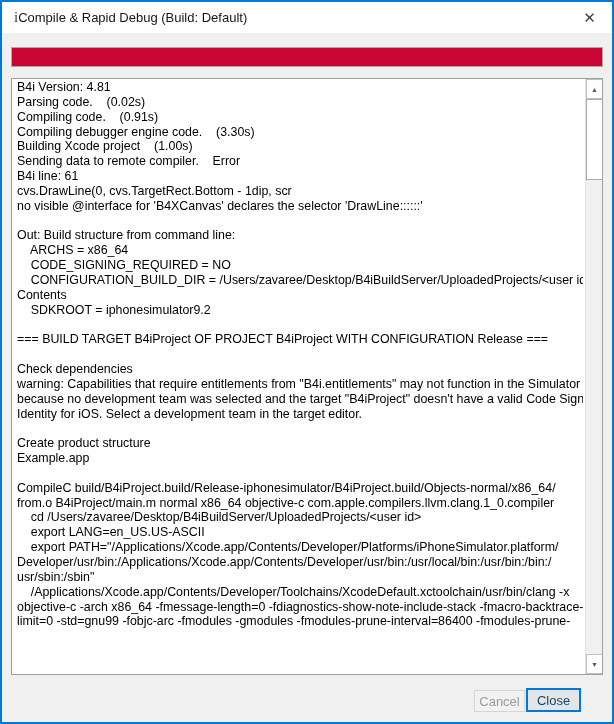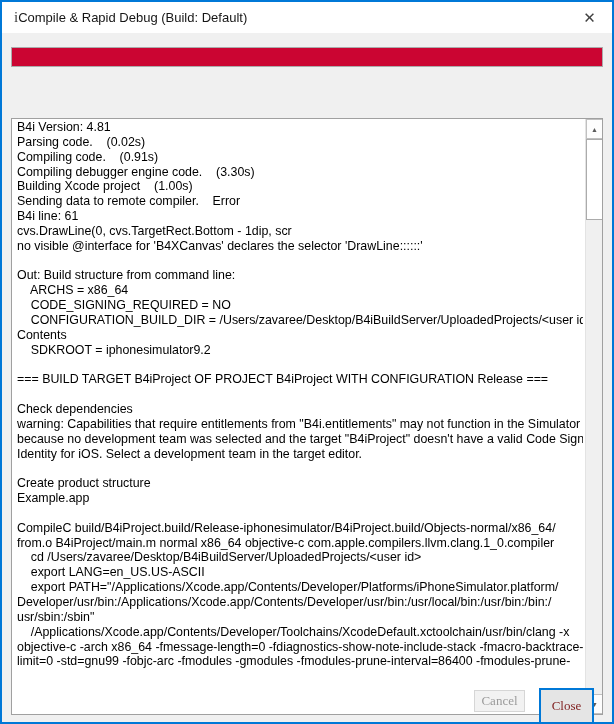--- a/index.html
+++ b/index.html
@@ -34,21 +34,21 @@
   }
   .close-btn span{font-size:15px;color:#414141;line-height:1;}
   .progress{
     position:absolute;left:9px;top:45px;width:592px;height:20px;
     background:#e6e6e6;border:1px solid #ababab;
   }
   .progress-fill{height:100%;width:0;background:#cb0532;}
   .logbox{
     position:absolute;left:9px;top:76px;width:592px;height:597px;
     background:#ffffff;border:1px solid #a0a0a0;
-    overflow:hidden;cursor:text;margin-top:40px;
+    overflow:hidden;cursor:text;
   }
   .log-lines{
     position:absolute;left:5px;top:1px;right:19px;bottom:0;
     overflow:hidden;
     font-size:12.4px;line-height:14.85px;color:#000000;
   }
   .log-line{white-space:pre;min-height:14.85px;}
   .scrollbar{
     position:absolute;top:0;right:0;width:17px;height:100%;
     background:#f0f0f0;border-left:1px solid #e3e3e3;
@@ -62,32 +62,32 @@
   }
   .scroll-btn.up{top:0;}
   .scroll-btn.down{bottom:0;}
   .scroll-thumb{
     position:absolute;left:0;top:20px;width:17px;height:81px;
     background:#ffffff;border:1px solid #ababab;
     cursor:default;
   }
   .btn{
     position:absolute;
-    font-family:Liberation Serif, serif;
+    font-family:Liberation Sans, sans-serif;
     font-size:13px;
     display:flex;align-items:center;justify-content:center;
     padding:8px;
   }
   .btn.cancel{
     left:472px;top:688px;width:51px;height:22px;
     background:#f2f2f2;border:1px solid #d6d6d6;color:#9b9b9b;
   }
   .btn.close{
-    left:537px;top:686px;width:55px;height:36px;
-    background:#e5e5e5;border:2px solid #0078d7;color:#7f1d1d;
+    left:524px;top:686px;width:55px;height:24px;
+    background:#e5e5e5;border:2px solid #0078d7;color:#0c4a6e;
     cursor:pointer;
   }
 </style>
 </head>
 <body>
 
 <div class="window">
 
   <div class="titlebar">
     <span class="info-icon">i</span>

